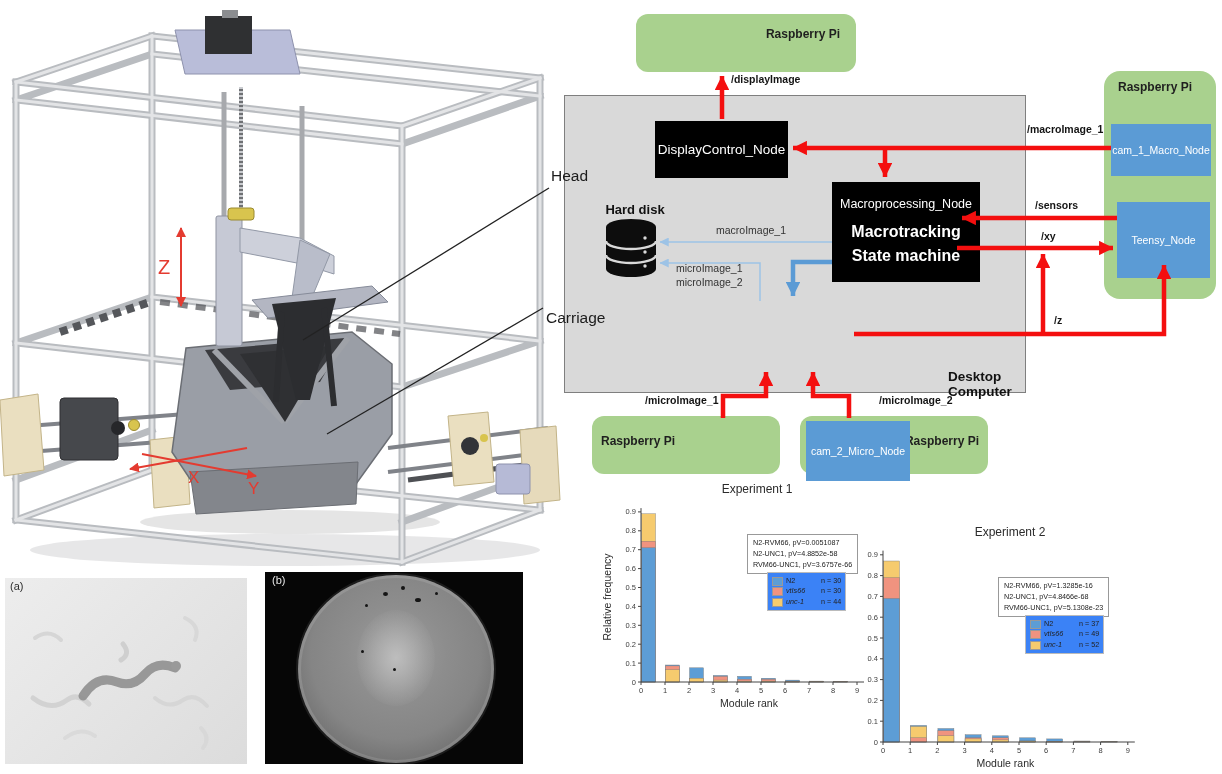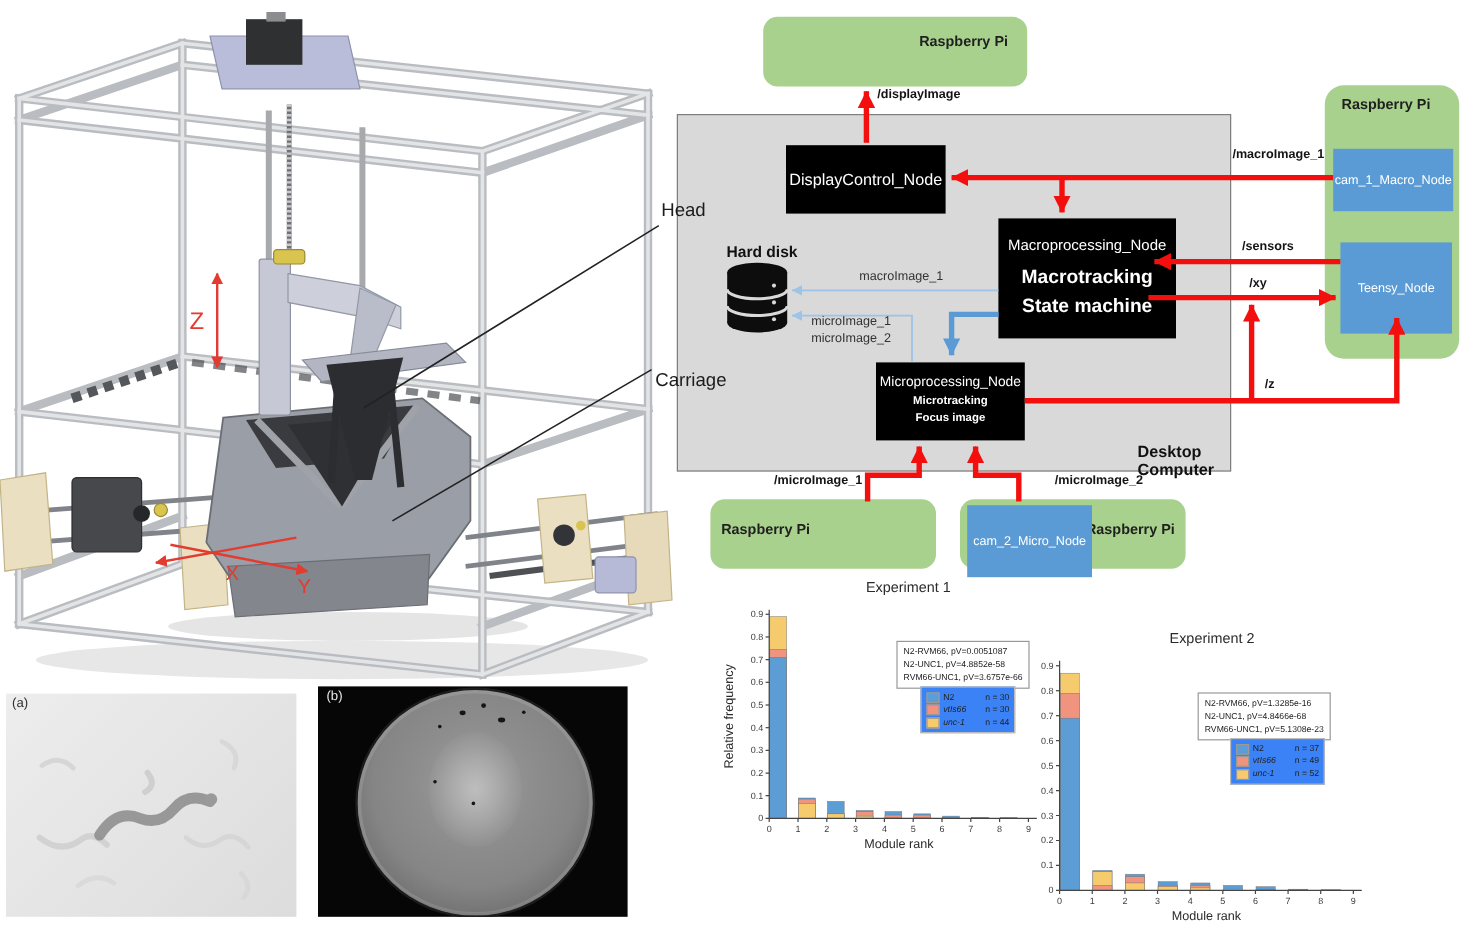--- a/index.html
+++ b/index.html
@@ -174,25 +174,20 @@
     <div class="bluenode" style="left:6px;top:5px;width:104px;height:60px;">cam_2_Micro_Node</div>
   </div>
 
   <div class="blacknode" style="left:655px;top:121px;width:133px;height:57px;">
     <span class="t" style="font-size:13.5px">DisplayControl_Node</span>
   </div>
   <div class="blacknode" style="left:832px;top:182px;width:148px;height:100px;">
     <span class="t">Macroprocessing_Node</span>
     <span class="s" style="margin-top:9px">Macrotracking</span>
     <span class="s">State machine</span>
-  </div>
-  <div class="blacknode" style="left:730px;top:302px;width:124px;height:65px;">
-    <span class="t" style="font-size:11.5px">Microprocessing_Node</span>
-    <span class="s" style="font-size:9.5px;margin-top:3px">Microtracking</span>
-    <span class="s" style="font-size:9.5px">Focus image</span>
   </div>
 
   <div id="hard-disk-label" class="abs">Hard disk</div>
   <svg style="left:605px;top:219px;z-index:3" width="52" height="58" viewBox="0 0 52 58">
     <ellipse cx="26" cy="8" rx="25" ry="8" fill="#0d0d0d"></ellipse>
     <rect x="1" y="8" width="50" height="42" fill="#0d0d0d"></rect>
     <ellipse cx="26" cy="50" rx="25" ry="8" fill="#0d0d0d"></ellipse>
     <path d="M1,22 a25,8 0 0 0 50,0" stroke="#d9d9d9" stroke-width="2.5" fill="none"></path>
     <path d="M1,36 a25,8 0 0 0 50,0" stroke="#d9d9d9" stroke-width="2.5" fill="none"></path>
     <circle cx="40" cy="19" r="1.7" fill="#d9d9d9"></circle>

